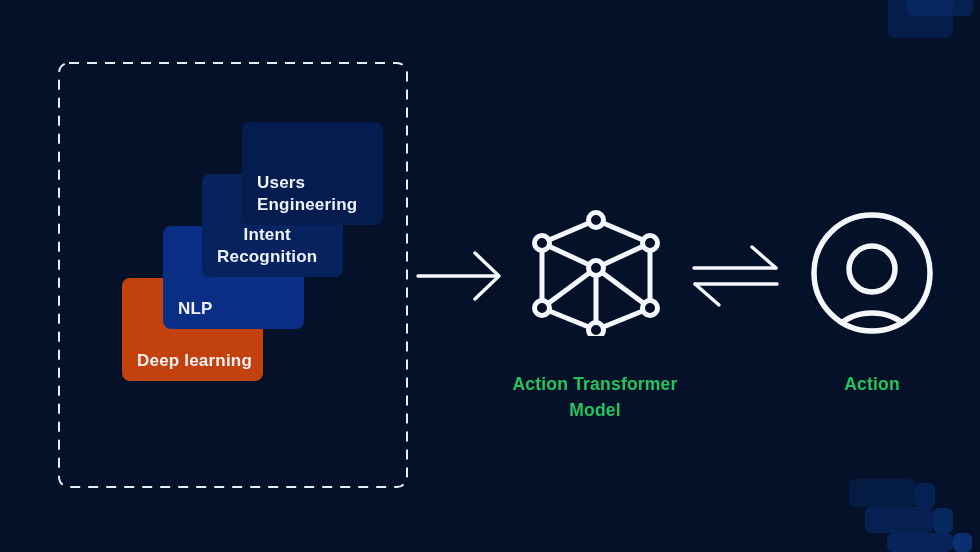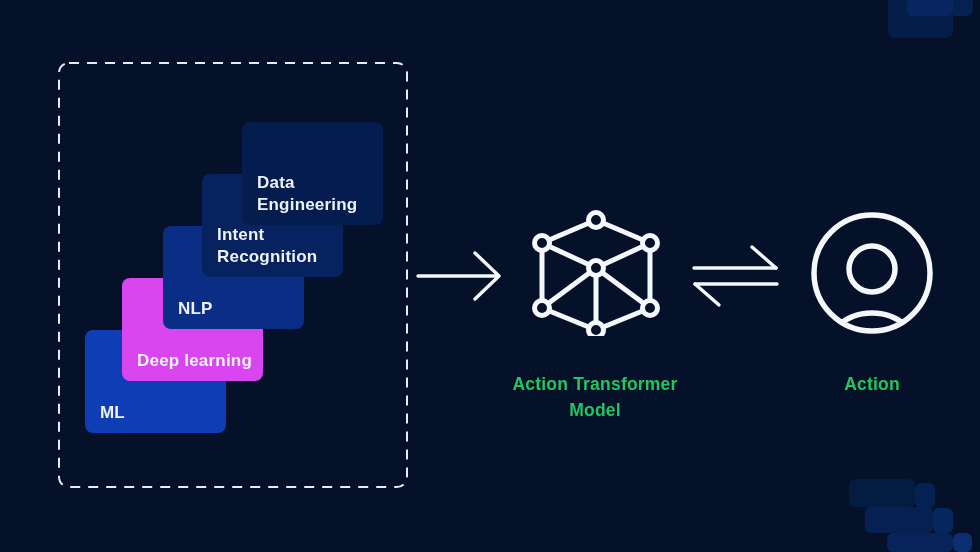--- a/index.html
+++ b/index.html
@@ -67,35 +67,32 @@
     <div class="decor br-s3"></div>
     <div class="decor br-s4"></div>
     <div class="decor br-s5"></div>
     <div class="decor br-s6"></div>
   </div>
 
   <svg class="dashed-panel" width="352" height="428" viewBox="0 0 352 428">
     <rect x="2" y="2" width="348" height="424" rx="10" ry="10" fill="none" stroke="#e8edf4" stroke-width="2" stroke-dasharray="10 8"></rect>
   </svg>
 
-  <div class="stack-box box-ml" style="background: rgb(14, 61, 182);">
-    <span class="label">ML</span>
-  </div>
-  <div class="stack-box box-dl" style="background: #d946ef; text-decoration: underline;">
+  <div class="stack-box box-dl" style="background: #c2410c; text-decoration: underline;">
     <span class="label">Deep learning</span>
   </div>
   <div class="stack-box box-nlp" style="background: rgb(10, 46, 133);">
     <span class="label">NLP</span>
   </div>
-  <div class="stack-box box-ir" style="background: rgb(6, 35, 95);">
+  <div class="stack-box box-ir" style="background: rgb(6, 35, 95); text-align: center;">
     <span class="label">Intent
 Recognition</span>
   </div>
   <div class="stack-box box-de" style="background: rgb(4, 29, 78);">
-    <span class="label">Data
+    <span class="label">Users
 Engineering</span>
   </div>
 
   <svg class="svg-abs flow-arrow" width="90" height="56" viewBox="0 0 90 56">
     <g fill="none" stroke="#f4f7fc" stroke-width="3.4" stroke-linecap="round" stroke-linejoin="round">
       <line x1="3" y1="28" x2="83" y2="28"></line>
       <polyline points="60,5 84,28 60,51"></polyline>
     </g>
   </svg>
 

